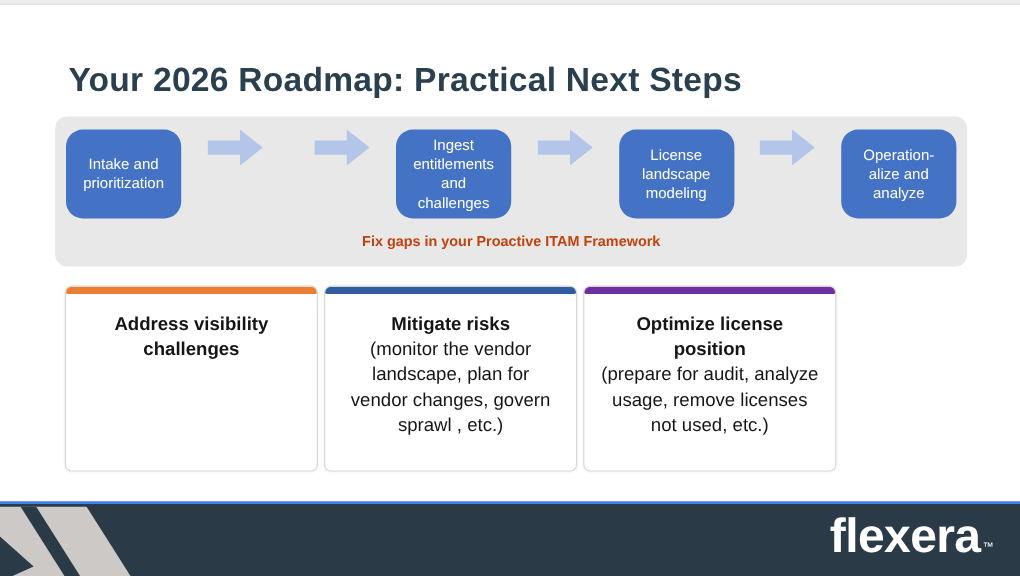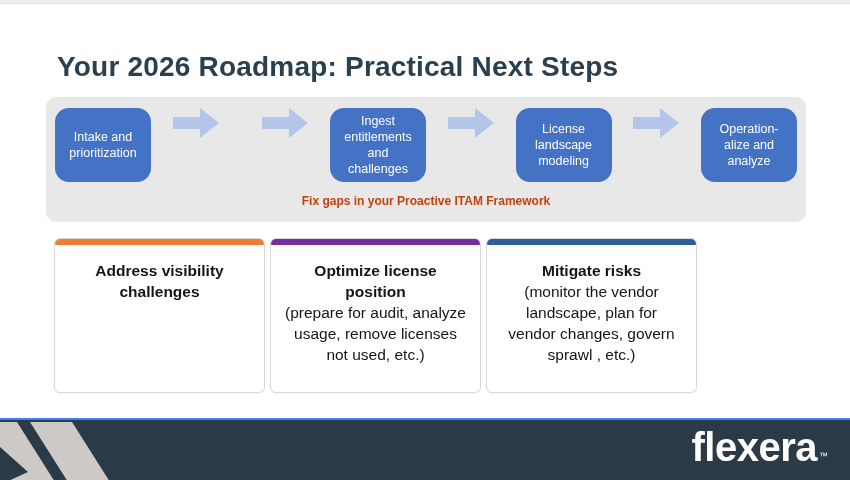--- a/index.html
+++ b/index.html
@@ -165,32 +165,32 @@
 <section class="cards">
 
   <div class="card">
     <div class="accent-bar" style="background: rgb(237, 125, 49);"></div>
     <div class="card-content">
       <div class="card-title">Address visibility challenges</div>
     </div>
   </div>
 
   <div class="card">
+    <div class="accent-bar" style="background: rgb(47, 93, 158);"></div>
+    <div class="card-content">
+      <div class="card-title">Mitigate risks</div>
+      <div class="card-body">(monitor the vendor landscape, plan for vendor changes, govern sprawl , etc.)</div>
+    </div>
+  </div>
+
+  <div class="card">
     <div class="accent-bar" style="background: rgb(112, 48, 160);"></div>
     <div class="card-content">
       <div class="card-title">Optimize license position</div>
       <div class="card-body">(prepare for audit, analyze usage, remove licenses not used, etc.)</div>
-    </div>
-  </div>
-
-  <div class="card">
-    <div class="accent-bar" style="background: rgb(47, 93, 158);"></div>
-    <div class="card-content">
-      <div class="card-title">Mitigate risks</div>
-      <div class="card-body">(monitor the vendor landscape, plan for vendor changes, govern sprawl , etc.)</div>
     </div>
   </div>
 
 </section>
 
 <footer class="footer">
   <svg class="chevron-motif" viewBox="0 0 150 60" preserveAspectRatio="none">
     <polygon points="0,0 72,0 110,60 0,60" fill="#ccc9c6"></polygon>
     <polygon points="17,0 30,0 68,60 55,60" fill="#2b3a47"></polygon>
     <polygon points="0,25 28,50 6,60 0,60" fill="#2b3a47"></polygon>

